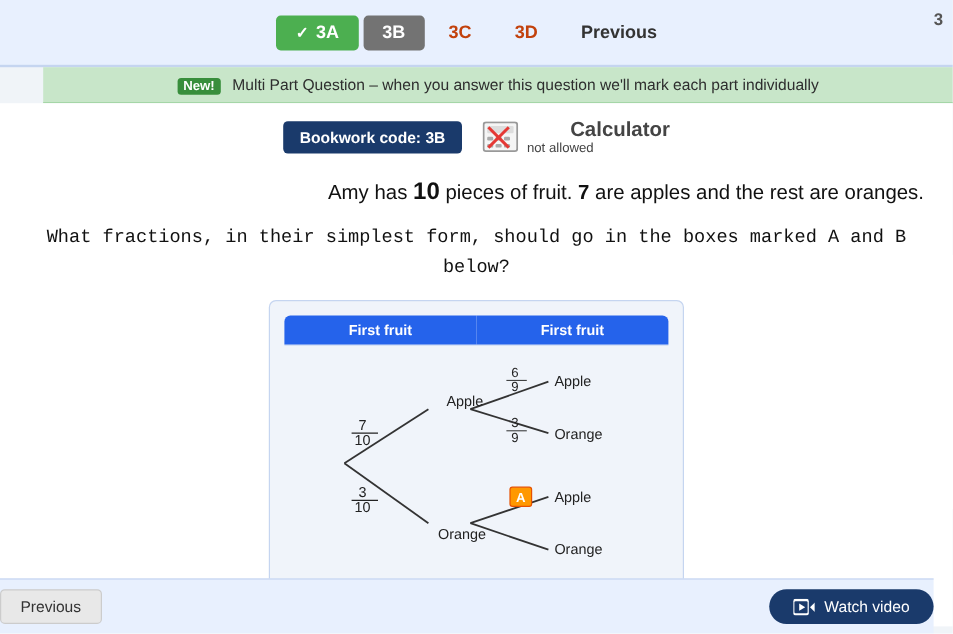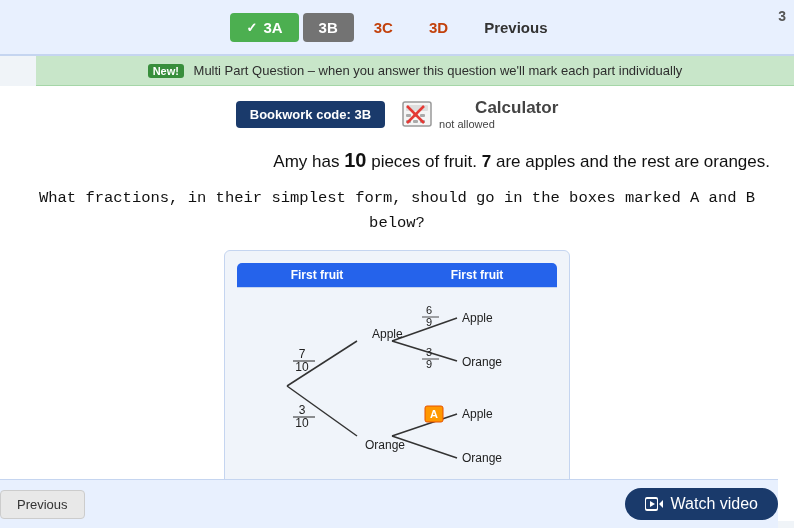--- a/index.html
+++ b/index.html
@@ -217,21 +217,21 @@
       font-size: 13px;
       cursor: pointer;
       color: #333;
     }
     .watch-video-btn {
       background: #1a3a6b;
       color: white;
       border: none;
       border-radius: 20px;
       padding: 7px 20px;
-      font-size: 16px;
+      font-size: 13px;
       cursor: pointer;
       display: flex;
       align-items: center;
       gap: 8px;
     }
   </style>
 </head>
 <body>
 
 <div class="top-bar">

